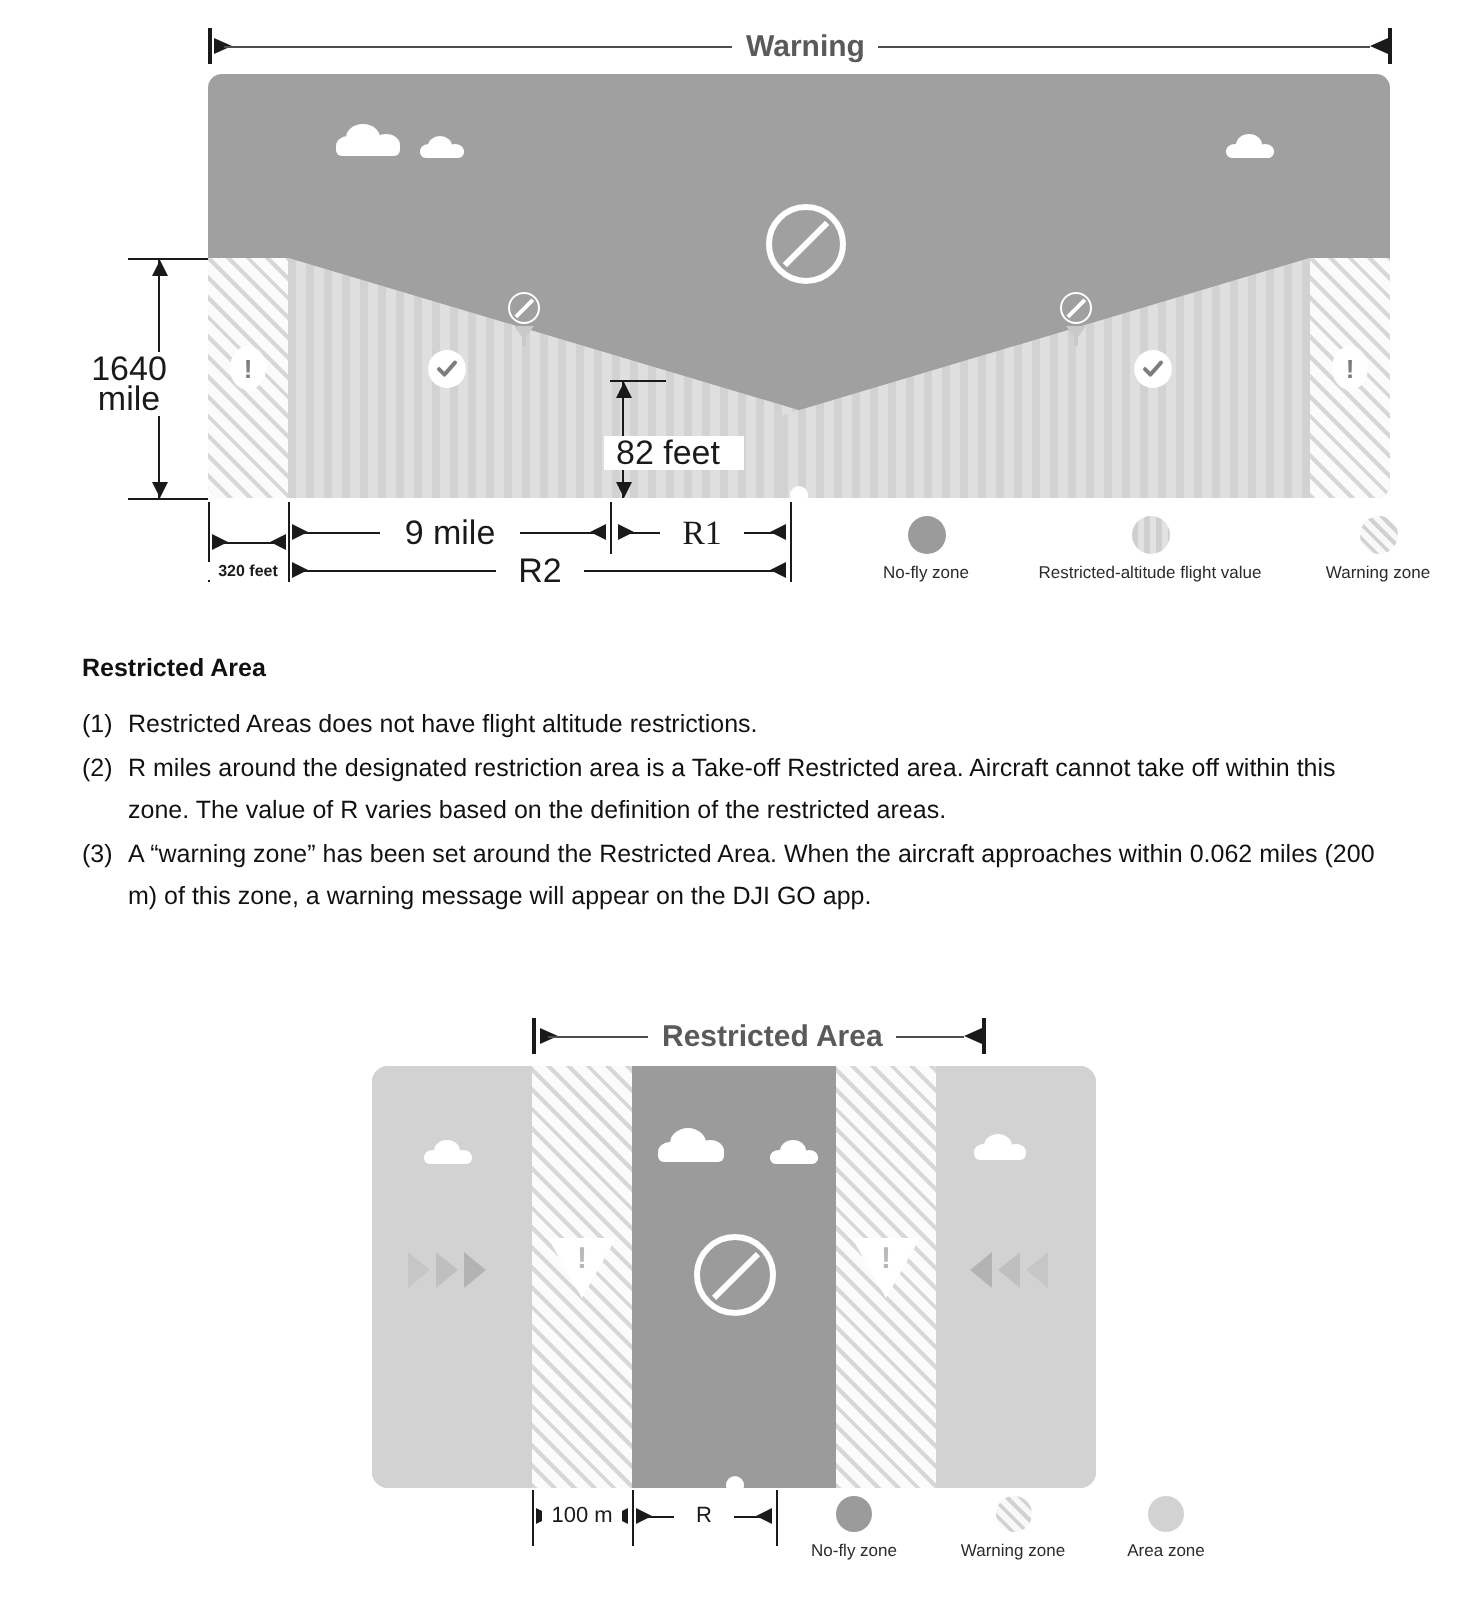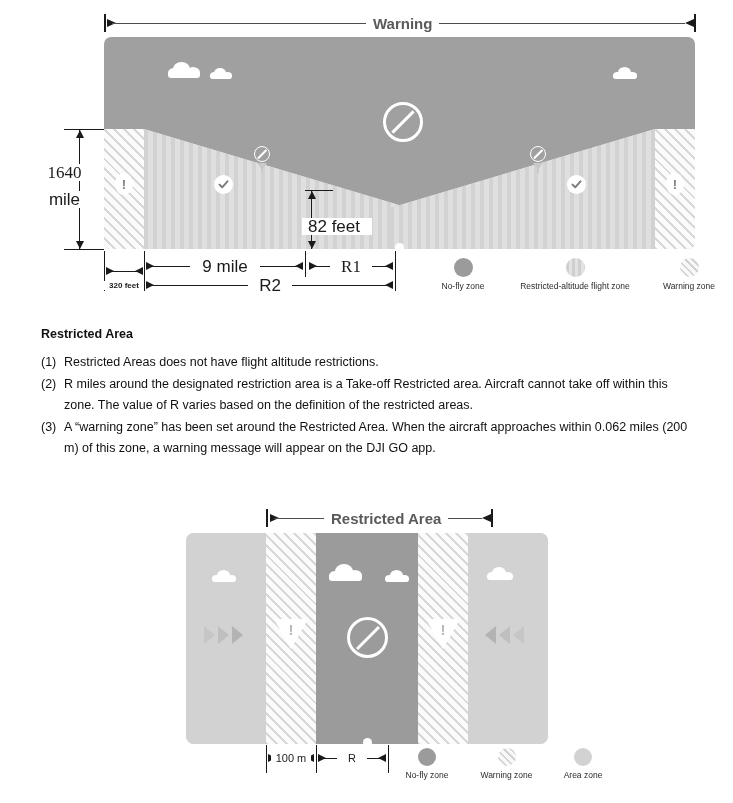--- a/index.html
+++ b/index.html
@@ -210,21 +210,21 @@
     <div class="exclbadge" style="left:562px;top:136px;width:18px;height:22px;font-size:13px;">!</div>
 
     <div class="dot" style="left:291px;top:206px;width:9px;height:9px;"></div>
   </div>
 
   <div class="hline" style="left:64px;top:129px;width:40px;"></div>
   <div class="hline" style="left:64px;top:249px;width:40px;"></div>
   <div class="vline" style="left:79px;top:130px;height:119px;"></div>
   <div class="arrow-u" style="left:75.5px;top:130px;"></div>
   <div class="arrow-d" style="left:75.5px;top:241px;"></div>
-  <div class="dimlabel big" style="left:42px;top:164px;width:45px;font-family:Liberation Serif, serif;">1640</div>
+  <div class="dimlabel big" style="left:42px;top:176px;width:45px;">1640</div>
   <div class="dimlabel big" style="left:42px;top:191px;width:45px;">mile</div>
 
   <div class="hline" style="left:305px;top:190px;width:28px;"></div>
   <div class="vline" style="left:311px;top:191px;height:58px;"></div>
   <div class="arrow-u" style="left:307.5px;top:191px;"></div>
   <div class="arrow-d" style="left:307.5px;top:241px;"></div>
   <div class="dimlabel big" style="left:302px;top:218px;width:64px;text-align:left;padding-left:6px;">82 feet</div>
 
   <div class="vline" style="left:104px;top:251px;height:40px;"></div>
   <div class="vline" style="left:144px;top:251px;height:40px;"></div>
@@ -251,21 +251,21 @@
   <div class="arrow-l" style="left:385px;top:281px;"></div>
   <div class="dimlabel big" style="left:248px;top:277px;width:44px;">R2</div>
 
   <div class="legend" style="left:428px;top:258px;width:298px;justify-content:space-between;">
     <div class="legend-item" style="width:70px;">
       <div class="legend-swatch sw-nofly" style="width:19px;height:19px;"></div>
       <div class="legend-label">No-fly zone</div>
     </div>
     <div class="legend-item" style="width:148px;">
       <div class="legend-swatch sw-vstripe" style="width:19px;height:19px;"></div>
-      <div class="legend-label">Restricted-altitude flight zone</div>
+      <div class="legend-label">Restricted-altitude flight value</div>
     </div>
     <div class="legend-item" style="width:74px;">
       <div class="legend-swatch sw-hatch" style="width:19px;height:19px;"></div>
       <div class="legend-label">Warning zone</div>
     </div>
   </div>
 </div>
 
 <div id="text-block">
   <div class="heading">Restricted Area</div>

